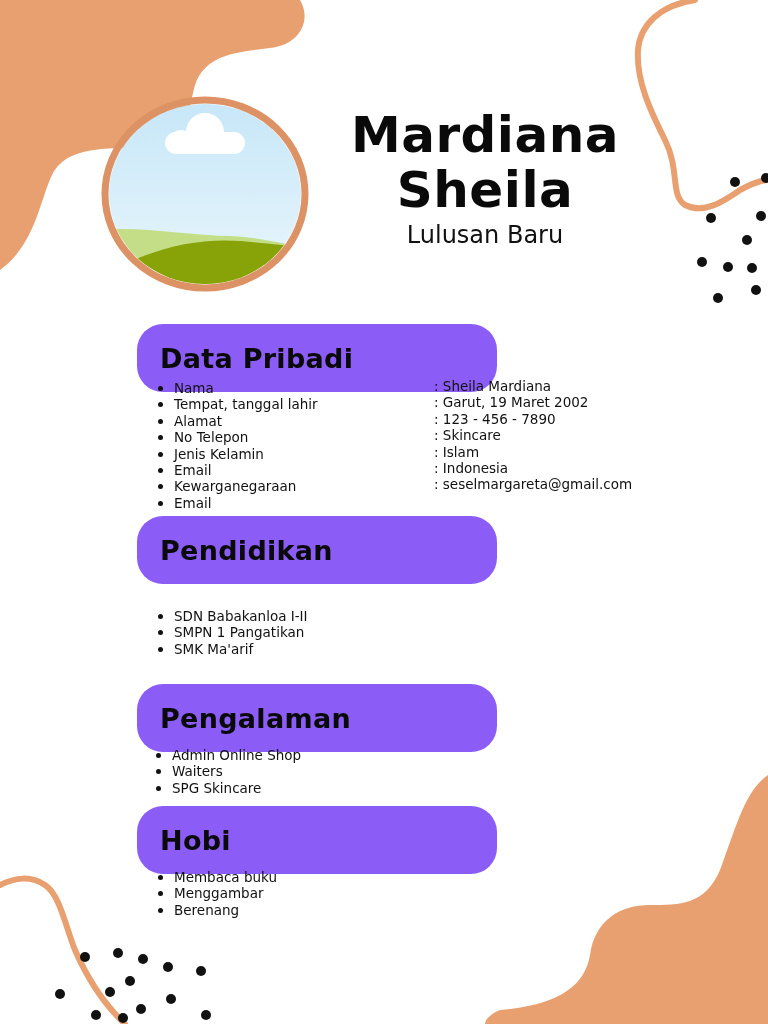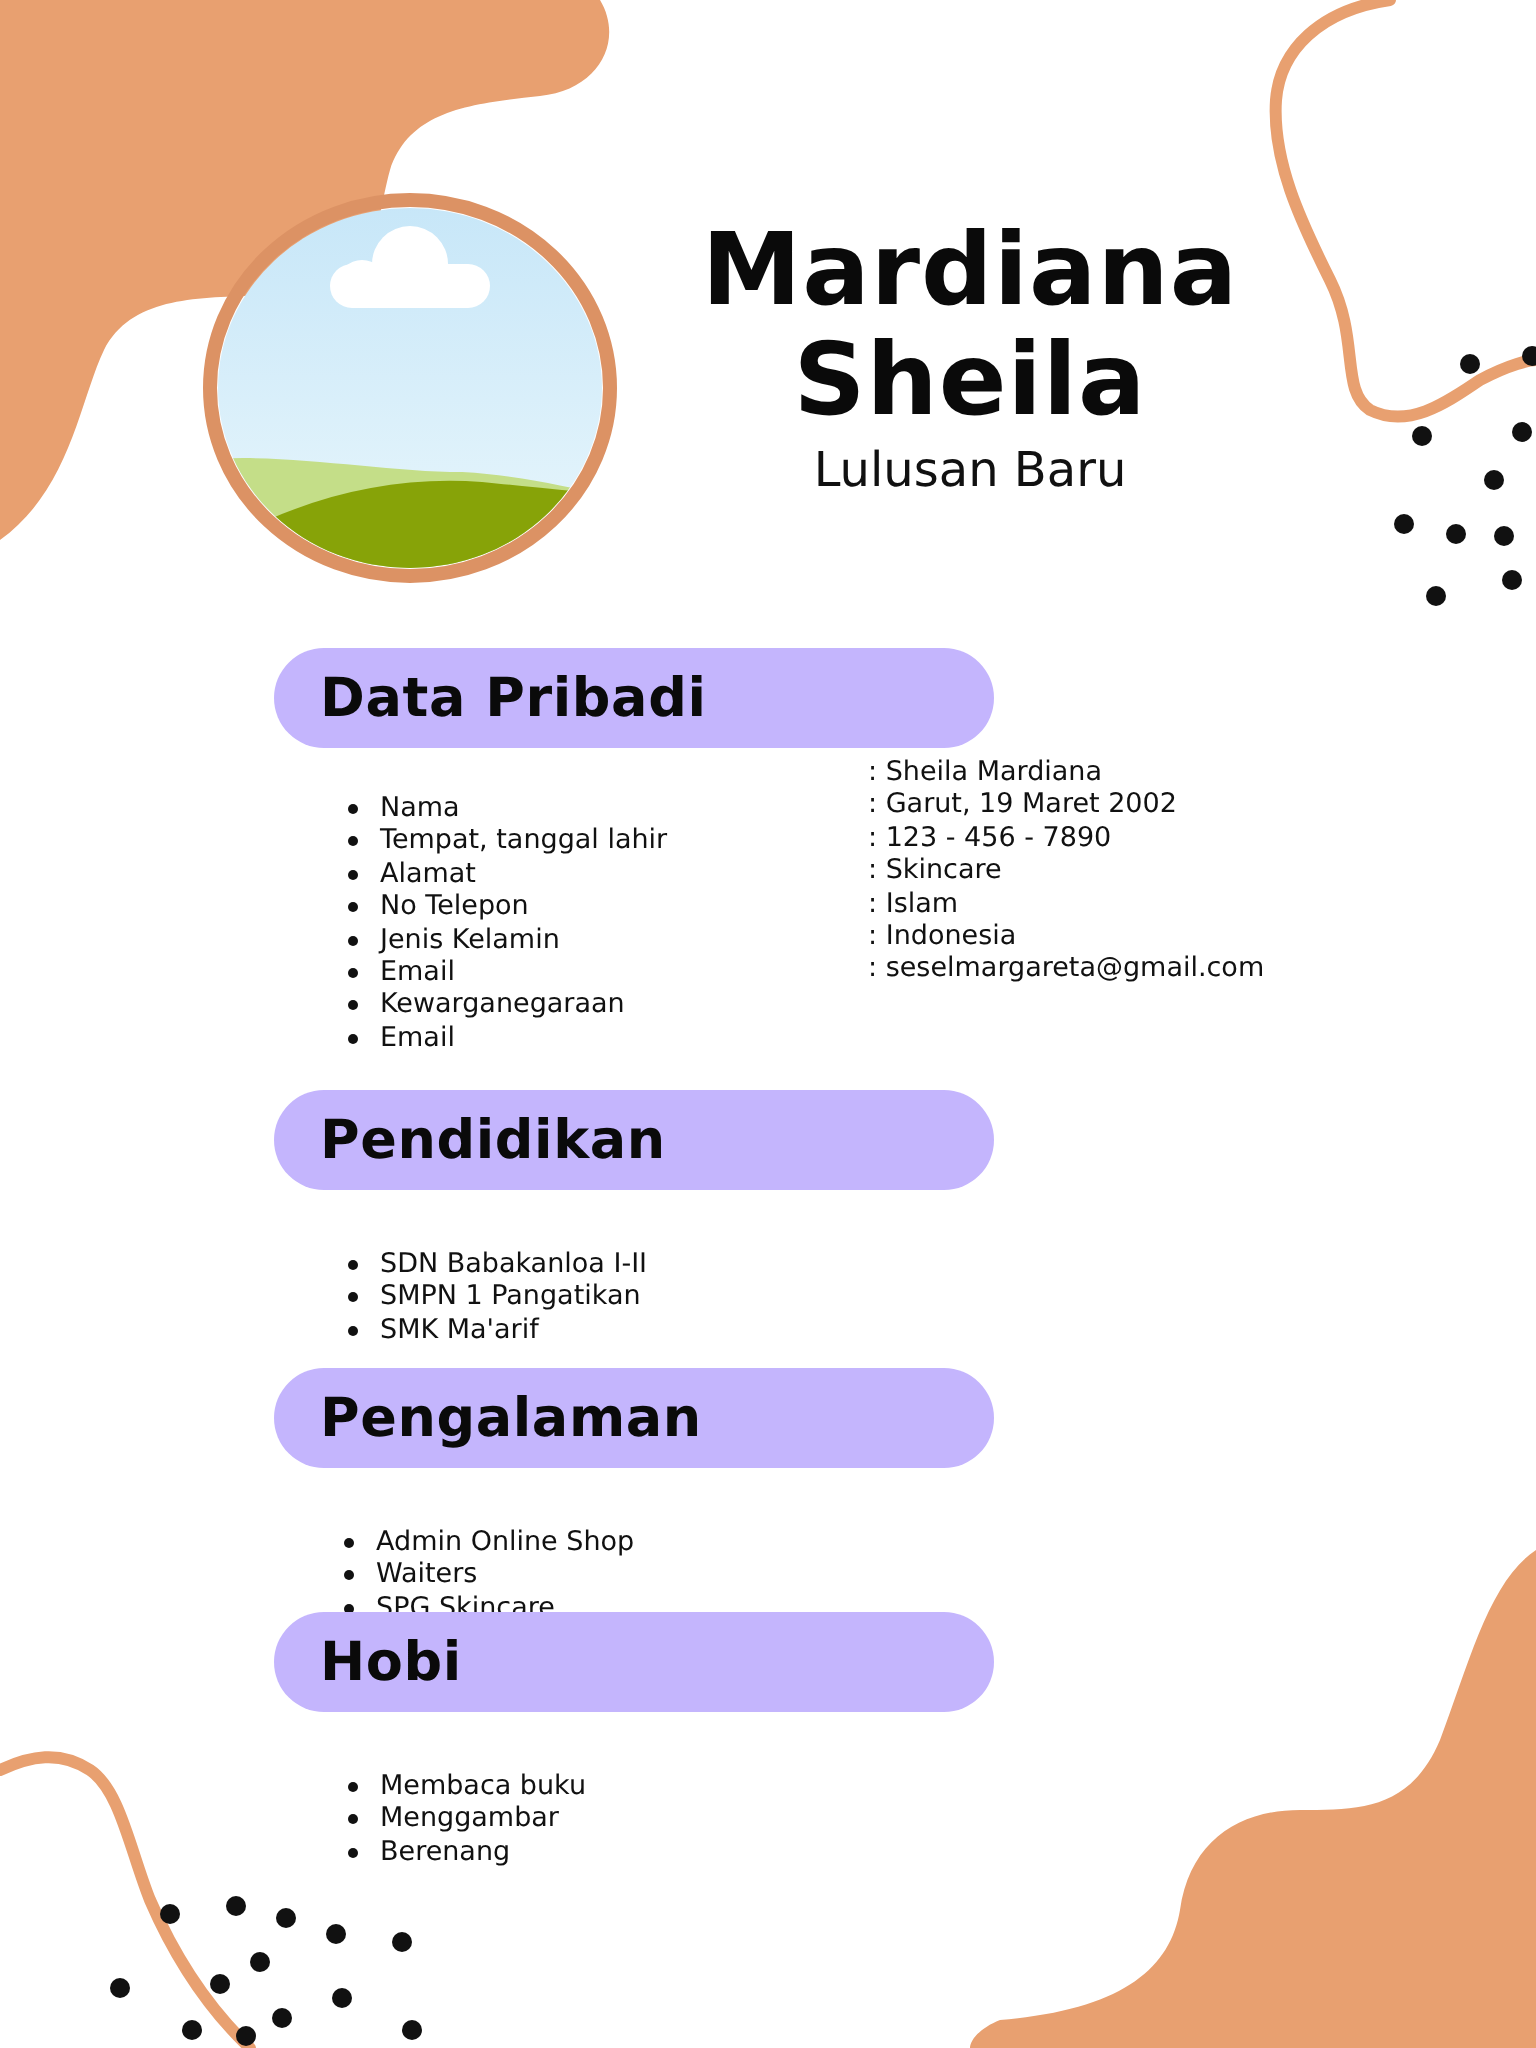--- a/index.html
+++ b/index.html
@@ -18,31 +18,31 @@
     }
     .name-line {
       font-family: "DejaVu Sans", sans-serif; font-weight: bold;
       font-size: 50px; line-height: 55px; letter-spacing: 0.5px; color: #0a0a0a;
     }
     .subtitle {
       font-family: "DejaVu Sans", sans-serif; font-size: 24px; line-height: 30px;
       margin-top: 2px; color: #111;
     }
     .section-header {
-      position: absolute; left: 137px; width: 360px; height: 50px;
-      background: #c4b5fd; border-radius: 26px;
+      position: absolute; left: 137px; width: 360px; height: 68px;
+      background: #8b5cf6; border-radius: 26px;
       box-sizing: border-box; padding-left: 23px;
       display: flex; align-items: center;
     }
     .section-header span {
       font-family: "DejaVu Sans", sans-serif; font-weight: bold; font-size: 27px; color: #0a0a0a;
       letter-spacing: 0.3px;
     }
     .list {
-      position: absolute; margin: 16px; padding: 0; list-style: none;
+      position: absolute; margin: 0; padding: 0; list-style: none;
       font-family: "DejaVu Sans", sans-serif; font-size: 13.5px; line-height: 16.4px; color: #111;
     }
     .list li { position: relative; padding-left: 18px; white-space: nowrap; }
     .list li::before {
       content: ""; position: absolute; left: 2px; top: 6px; width: 5px; height: 5px;
       background: #111; border-radius: 50%;
     }
     .values { position: absolute; margin: 0; padding: 0; list-style: none;
       font-family: "DejaVu Sans", sans-serif; font-size: 13.5px; line-height: 16.4px; color: #111; }
     .values li { white-space: nowrap; }
@@ -135,21 +135,21 @@
 <ul class="values" style="left:404px; top:378px;margin-left:30px;">
   <li>: Sheila Mardiana</li>
   <li>: Garut, 19 Maret 2002</li>
   <li>: 123 - 456 - 7890</li>
   <li>: Skincare</li>
   <li>: Islam</li>
   <li>: Indonesia</li>
   <li>: seselmargareta@gmail.com</li>
 </ul>
 
-<div class="section-header" style="top:545px;">
+<div class="section-header" style="top:516px;">
   <span>Pendidikan</span>
 </div>
 <ul class="list" style="left:156px; top:608px;">
   <li>SDN Babakanloa I-II</li>
   <li>SMPN 1 Pangatikan</li>
   <li>SMK Ma'arif</li>
 </ul>
 
 <div class="section-header" style="top:684px;">
   <span>Pengalaman</span>

